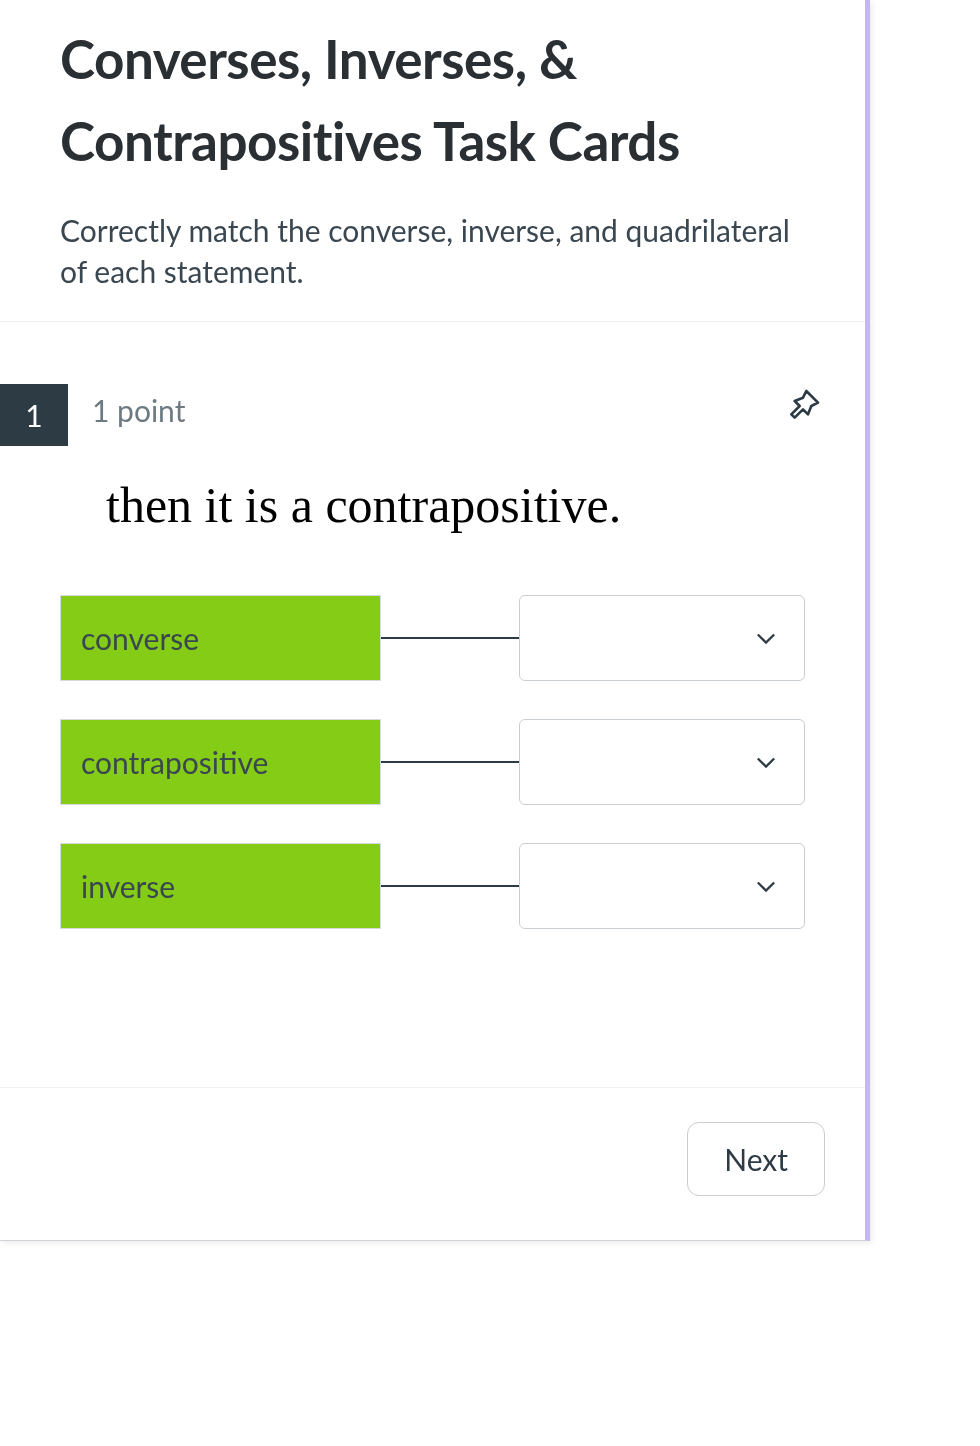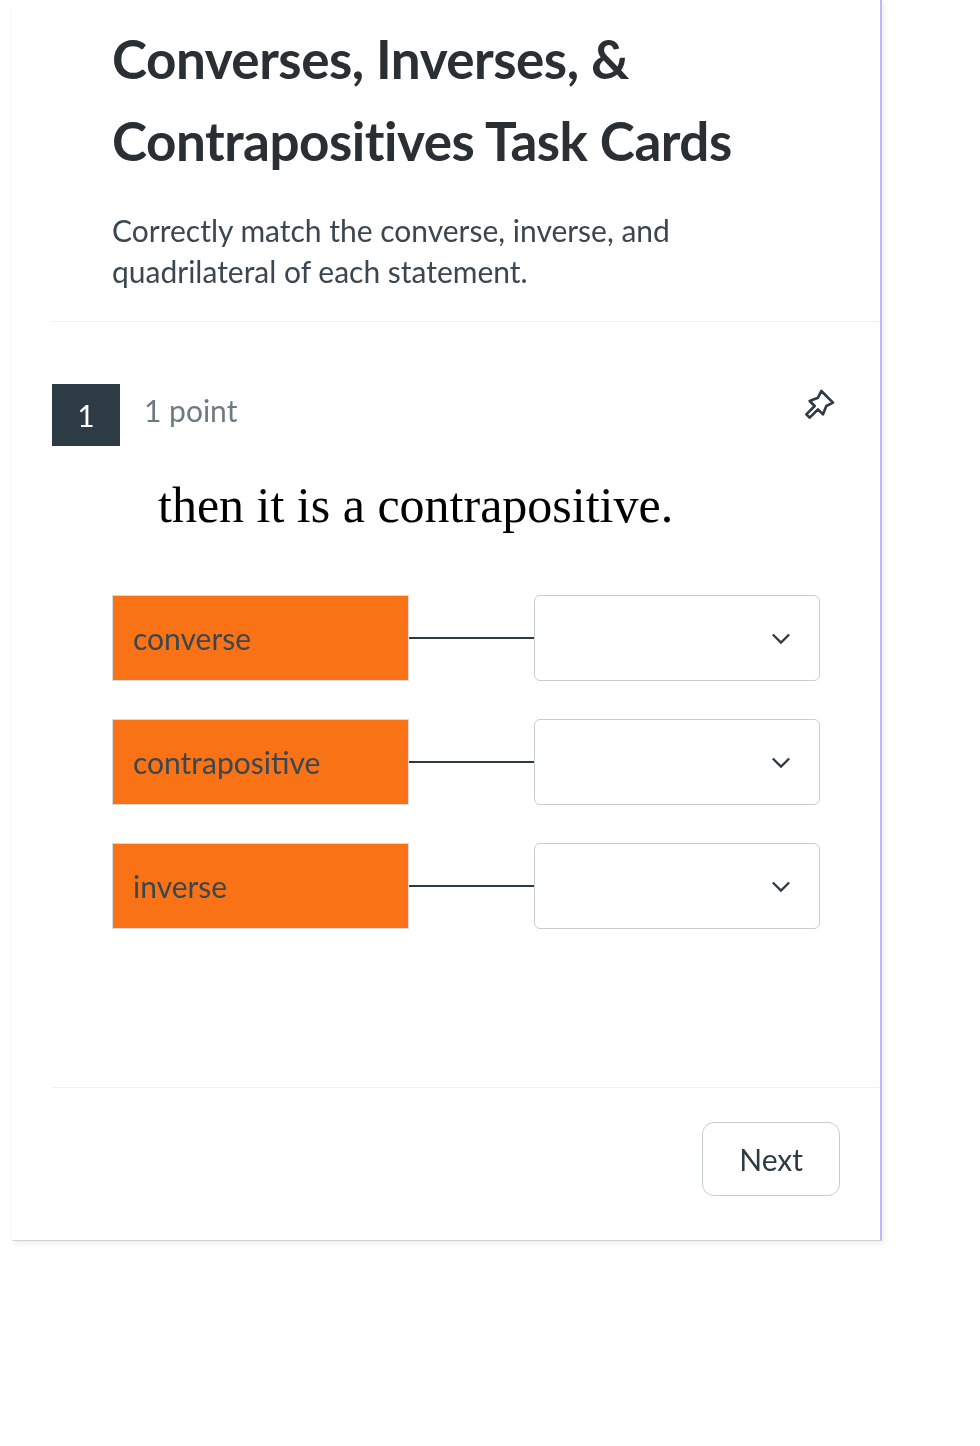--- a/index.html
+++ b/index.html
@@ -12,26 +12,25 @@
   }
   .page {
     width: 980px;
     min-height: 1446px;
     position: relative;
     background: #fff;
   }
   .card {
     position: relative;
     width: 870px;
-    margin-left: 12px;
-    border-right: 2px solid #c4b5fd;
+    margin-left: 0;
+    border-right: 5px solid #c4b5fd;
     border-bottom: 1px solid #d0d4d8;
     box-shadow: 2px 2px 6px rgba(0,0,0,0.08);
     background: #fff;
-    padding-left: 40px;
   }
 
   .header {
     padding: 18px 60px 30px 60px;
     border-bottom: 1px solid #eef0f1;
   }
   .title {
     font-size: 53px;
     font-weight: 700;
     line-height: 1.55;
@@ -107,21 +106,21 @@
   }
   .match-row {
     display: flex;
     align-items: center;
     margin-bottom: 38px;
   }
   .term-box {
     width: 326px;
     height: 86px;
     border: 1px solid #d7dbde;
-    background: #f97316;
+    background: #84cc16;
     display: flex;
     align-items: center;
     padding: 0 20px;
     font-size: 30px;
     color: #3b4750;
   }
   .connector {
     width: 140px;
     height: 2px;
     background: #2d3b45;

